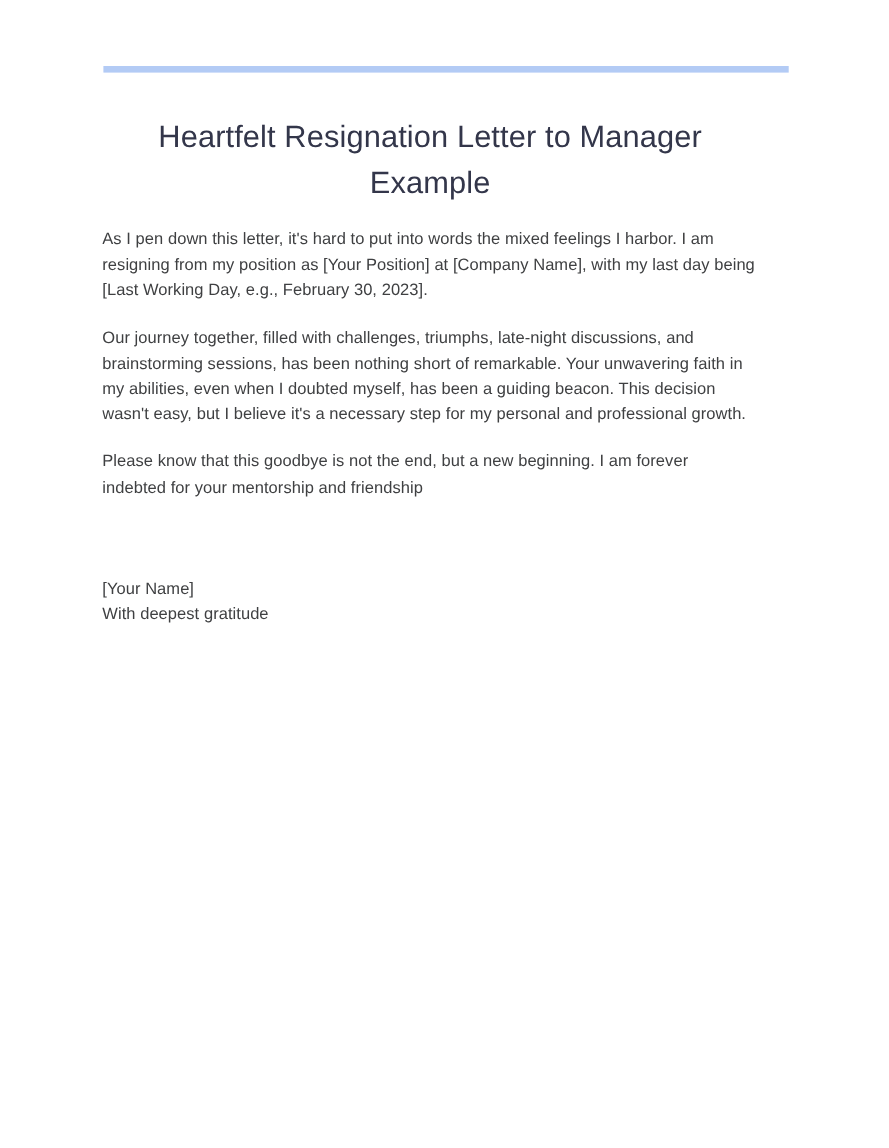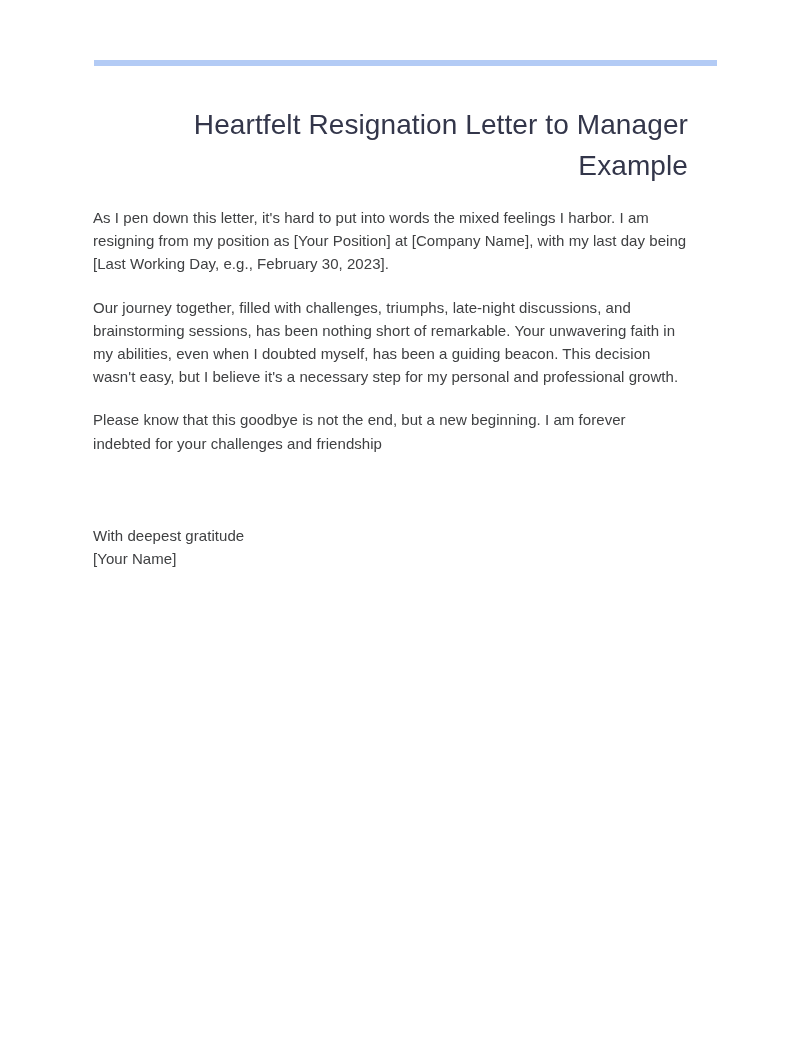--- a/index.html
+++ b/index.html
@@ -33,21 +33,21 @@
 
   .doc-title {
     position: absolute;
     left: 94px;
     top: 104px;
     width: 594px;
     margin: 0;
     font-size: 28px;
     line-height: 41px;
     font-weight: 400;
-    text-align: right;
+    text-align: center;
     color: #33364a;
     letter-spacing: 0.1px;
   }
 
   .letter-body {
     position: absolute;
     left: 93px;
     top: 206px;
     width: 594px;
     height: 294px;
@@ -81,21 +81,21 @@
 
 <div class="page">
 
   <div class="accent-rule"></div>
 
   <h1 class="doc-title">Heartfelt Resignation Letter to Manager Example</h1>
 
   <div class="letter-body">
     <p>As I pen down this letter, it's hard to put into words the mixed feelings I harbor. I am resigning from my position as [Your Position] at [Company Name], with my last day being [Last Working Day, e.g., February 30, 2023].</p>
     <p>Our journey together, filled with challenges, triumphs, late-night discussions, and brainstorming sessions, has been nothing short of remarkable. Your unwavering faith in my abilities, even when I doubted myself, has been a guiding beacon. This decision wasn't easy, but I believe it's a necessary step for my personal and professional growth.</p>
-    <p>Please know that this goodbye is not the end, but a new beginning. I am forever indebted for your challenges and friendship</p>
+    <p>Please know that this goodbye is not the end, but a new beginning. I am forever indebted for your mentorship and friendship</p>
   </div>
 
   <div class="signature-block">
+    <div class="sig-line">[Your Name]</div>
     <div class="sig-line">With deepest gratitude</div>
-    <div class="sig-line">[Your Name]</div>
   </div>
 
 </div>
 
 </body></html>

